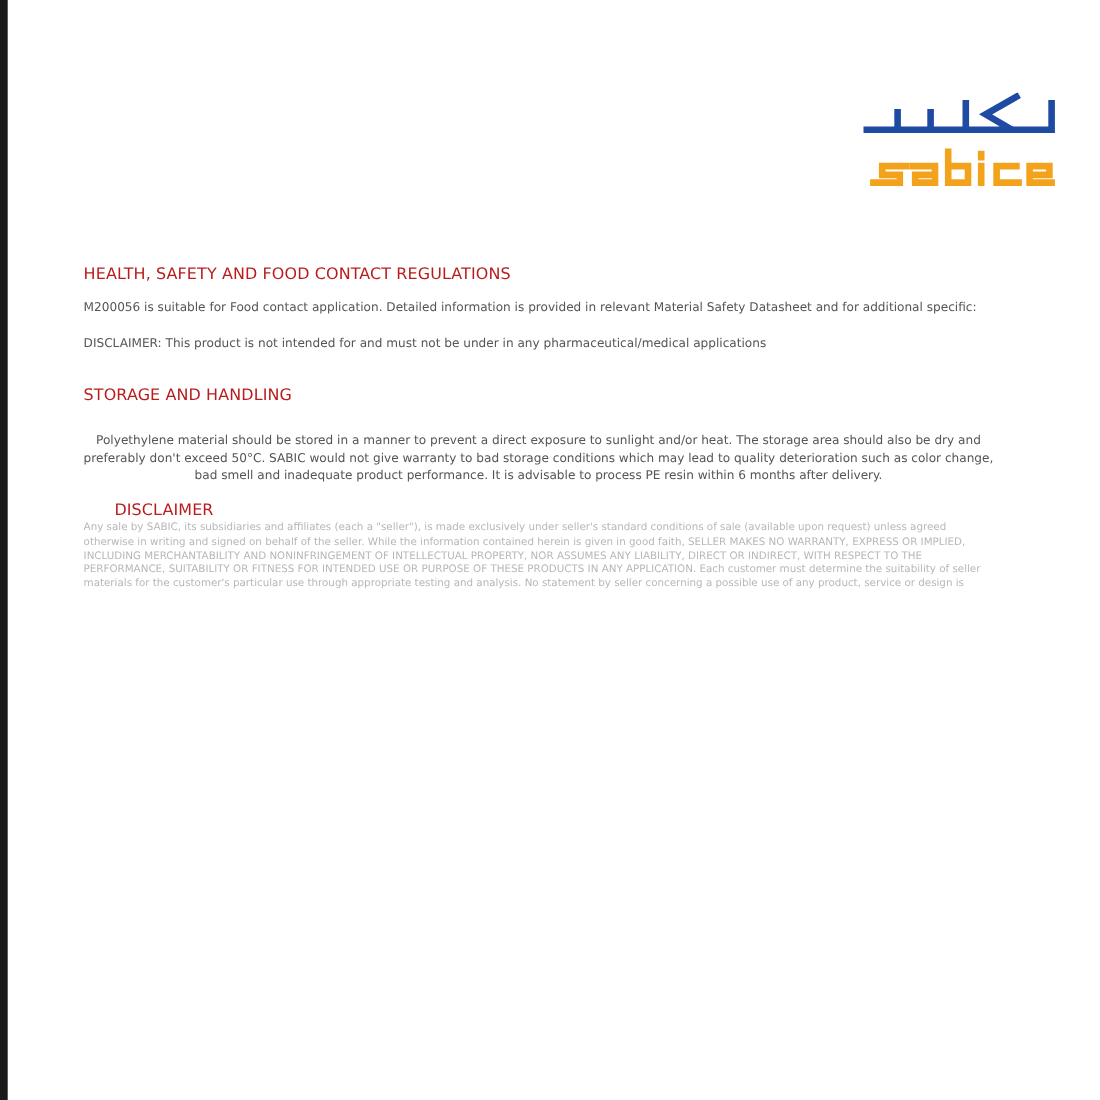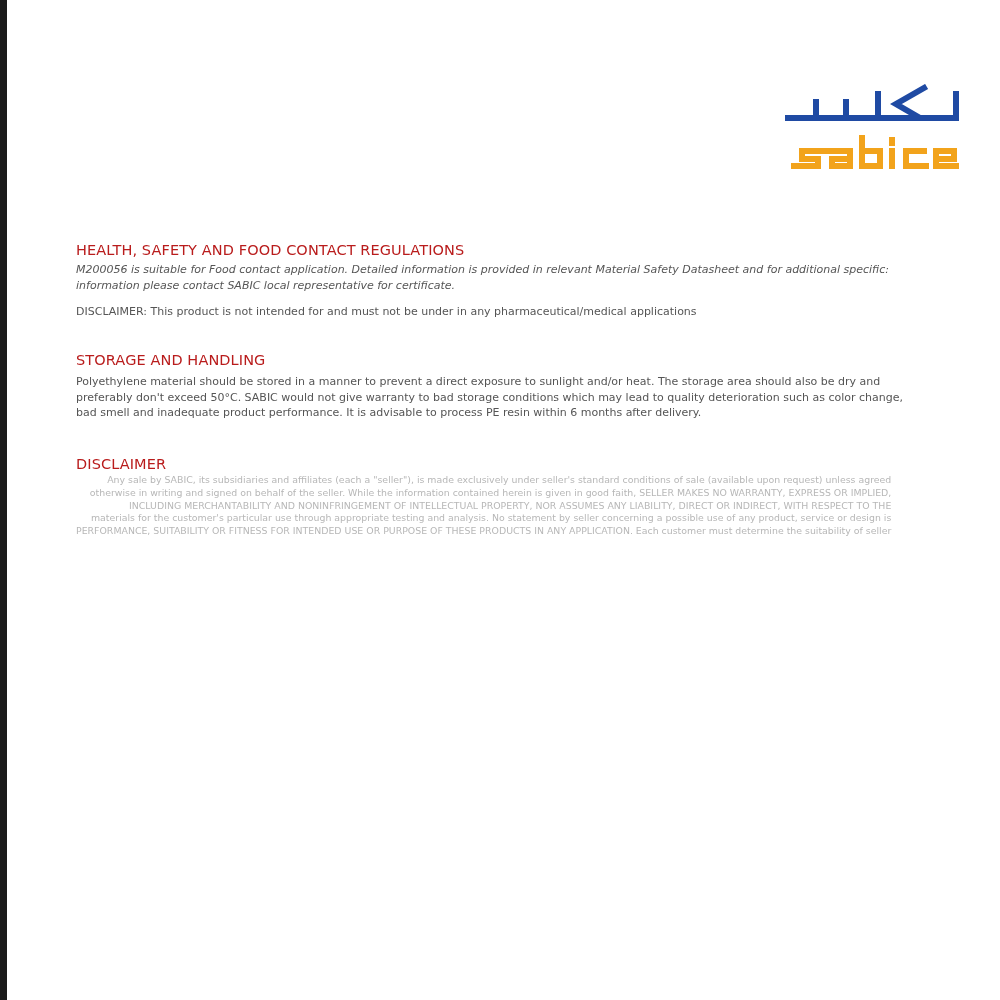--- a/index.html
+++ b/index.html
@@ -92,35 +92,34 @@
       <path d="M144 67 H126 V82 H146"></path>
 
       <path d="M176 82 H156 V67 H174 V75 H158"></path>
     </g>
   </svg>
 </div>
 
 <div class="content">
 
   <div class="section-title" style="top:242px;">HEALTH, SAFETY AND FOOD CONTACT REGULATIONS</div>
-  <div class="para" style="top:262px;font-style:italic;">
+  <div class="para" style="top:272px;">
     <span class="line">M200056 is suitable for Food contact application. Detailed information is provided in relevant Material Safety Datasheet and for additional specific:</span>
-    <span class="line">information please contact SABIC local representative for certificate.</span>
   </div>
   <div class="para" style="top:304px;">DISCLAIMER: This product is not intended for and must not be under in any pharmaceutical/medical applications</div>
 
   <div class="section-title" style="top:352px;">STORAGE AND HANDLING</div>
-  <div class="para" style="top:374px;">
+  <div class="para" style="top:393px;text-align:center;">
     <span class="line">Polyethylene material should be stored in a manner to prevent a direct exposure to sunlight and/or heat. The storage area should also be dry and</span>
     <span class="line">preferably don't exceed 50°C. SABIC would not give warranty to bad storage conditions which may lead to quality deterioration such as color change,</span>
     <span class="line">bad smell and inadequate product performance. It is advisable to process PE resin within 6 months after delivery.</span>
   </div>
 
-  <div class="section-title" style="top:456px;">DISCLAIMER</div>
-  <div class="disc" style="top:474px;text-align:right;">
+  <div class="section-title" style="top:456px;margin-left:28px;">DISCLAIMER</div>
+  <div class="disc" style="top:474px;">
     <span class="line">Any sale by SABIC, its subsidiaries and affiliates (each a "seller"), is made exclusively under seller's standard conditions of sale (available upon request) unless agreed</span>
     <span class="line">otherwise in writing and signed on behalf of the seller. While the information contained herein is given in good faith, SELLER MAKES NO WARRANTY, EXPRESS OR IMPLIED,</span>
     <span class="line">INCLUDING MERCHANTABILITY AND NONINFRINGEMENT OF INTELLECTUAL PROPERTY, NOR ASSUMES ANY LIABILITY, DIRECT OR INDIRECT, WITH RESPECT TO THE</span>
+    <span class="line">PERFORMANCE, SUITABILITY OR FITNESS FOR INTENDED USE OR PURPOSE OF THESE PRODUCTS IN ANY APPLICATION. Each customer must determine the suitability of seller</span>
     <span class="line">materials for the customer's particular use through appropriate testing and analysis. No statement by seller concerning a possible use of any product, service or design is</span>
-    <span class="line">PERFORMANCE, SUITABILITY OR FITNESS FOR INTENDED USE OR PURPOSE OF THESE PRODUCTS IN ANY APPLICATION. Each customer must determine the suitability of seller</span>
   </div>
 
 </div>
 
 </body></html>

